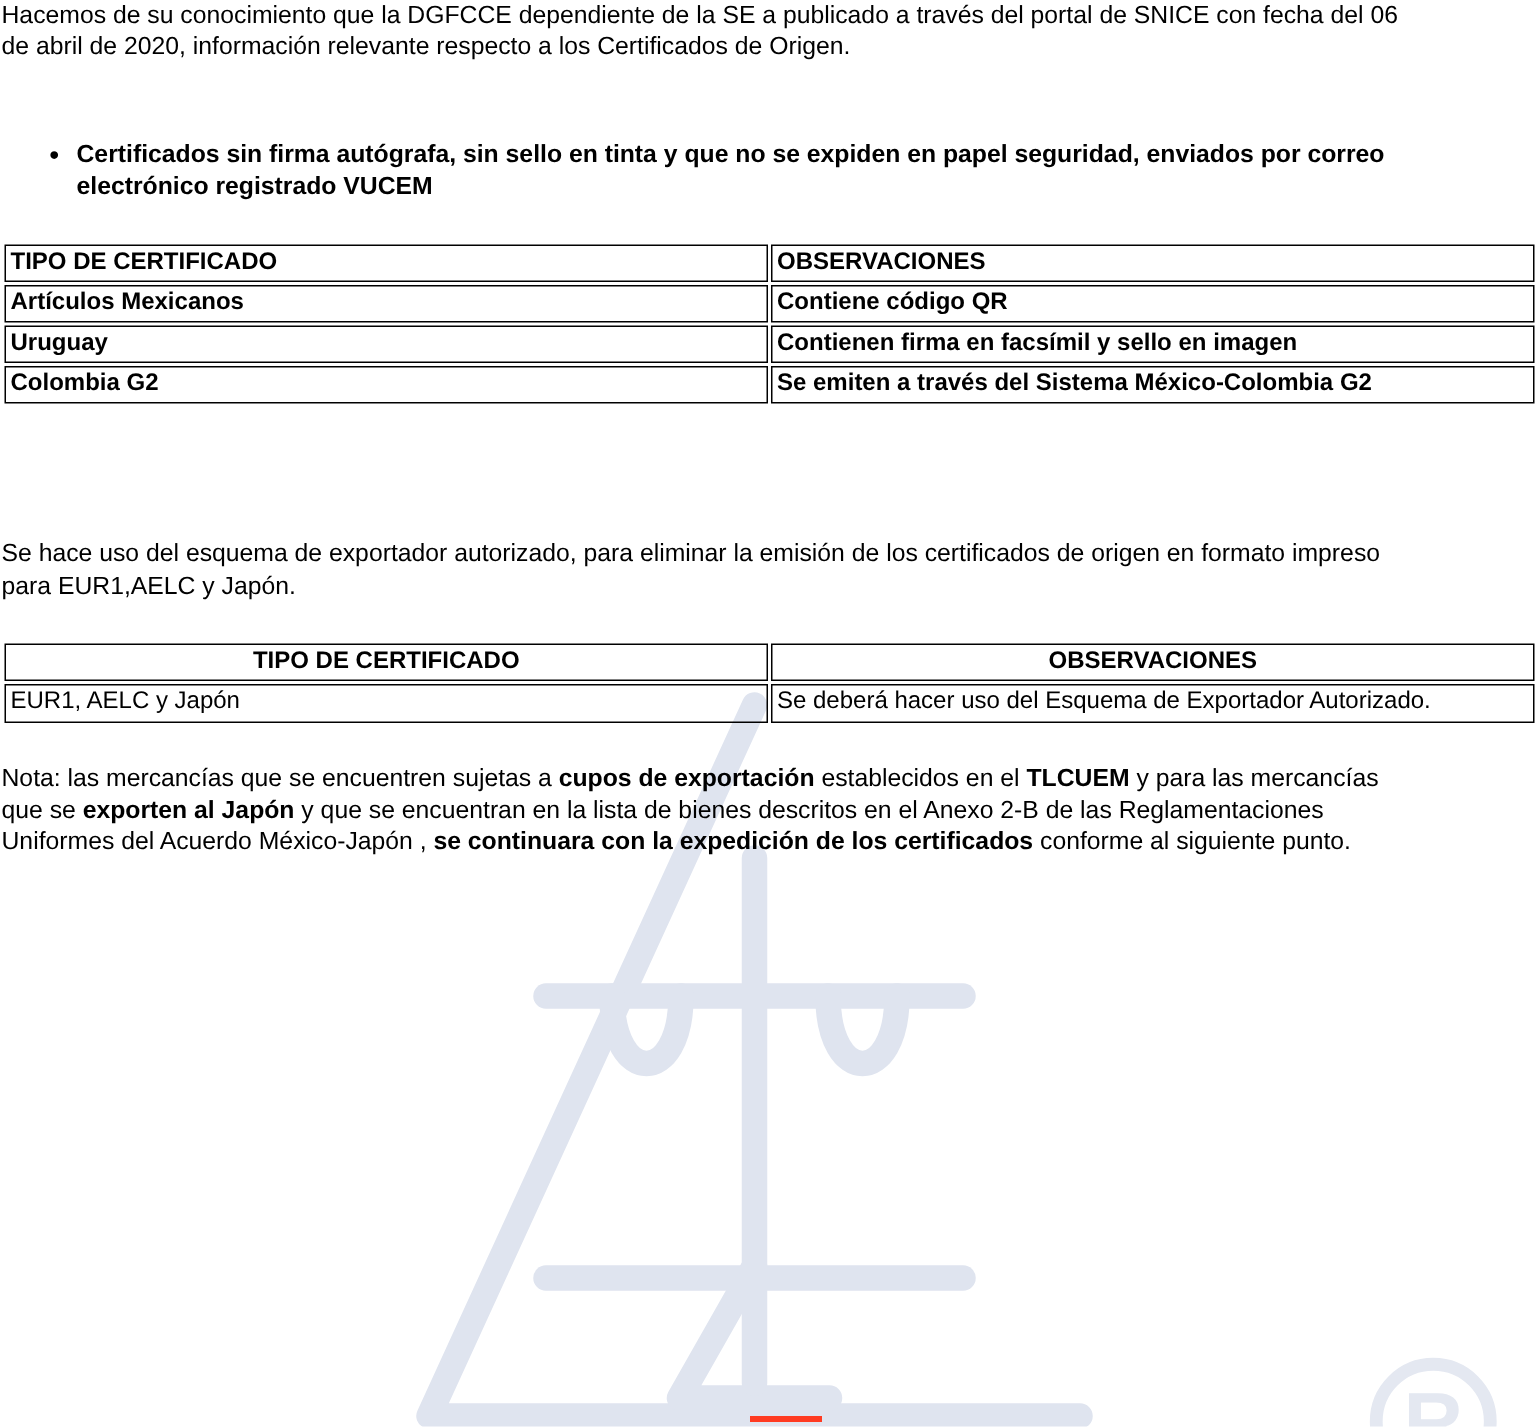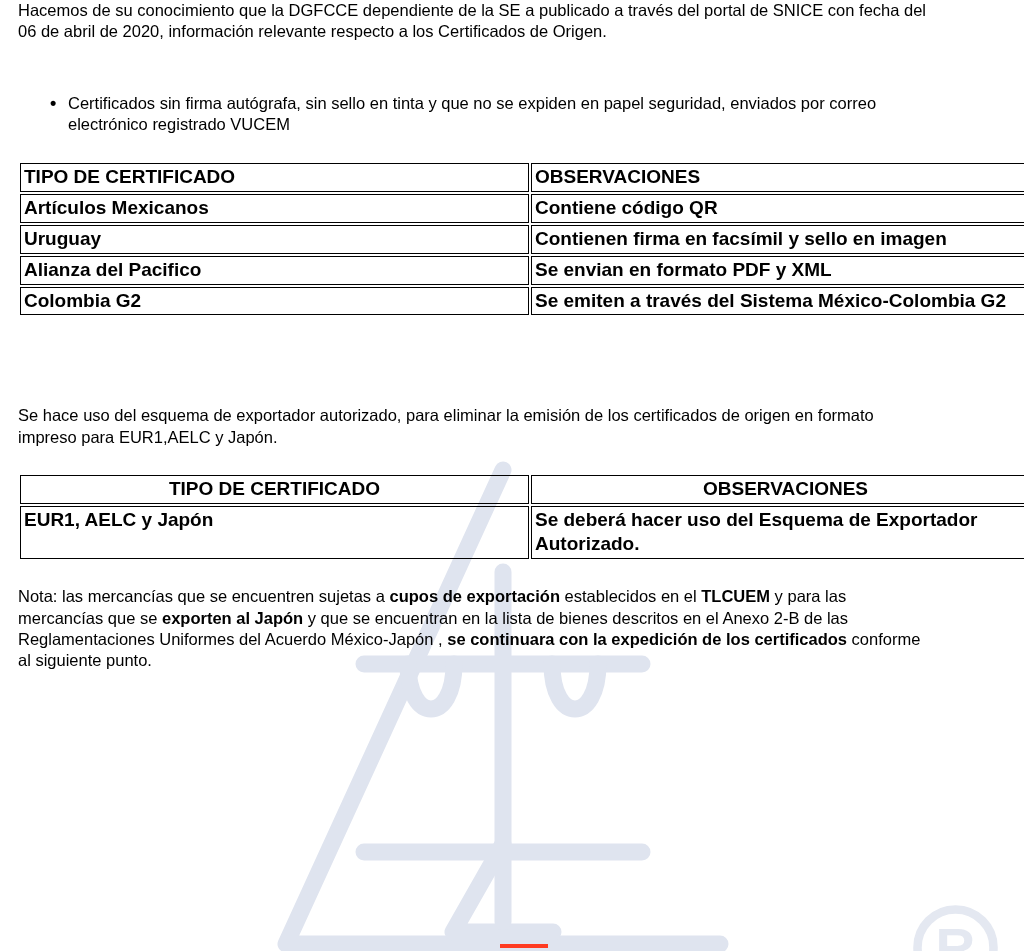--- a/index.html
+++ b/index.html
@@ -35,42 +35,42 @@
     width: 95px;
     height: 95px;
     z-index: 0;
     pointer-events: none;
   }
 
   
   #page {
     position: relative;
     z-index: 2;
-    padding: 0px 2px 0 18px;
+    padding: 0px 2px 0 1px;
     box-sizing: border-box;
     width: 936px;
   }
 
   p.para {
     margin: 0;
     padding: 0;
   }
   .gap-sm { height: 19px; }
   .gap-md { height: 25px; }
   .gap-lg { height: 30px; }
   .gap-xl { height: 39px; }
 
   ul.bullets {
     margin: 0;
     padding: 0 0 0 50px;
     list-style: none;
   }
   ul.bullets li {
     position: relative;
-    font-weight: normal;
+    font-weight: bold;
     padding-left: 0;
   }
   ul.bullets li::before {
     content: "\2022";
     position: absolute;
     left: -18px;
     top: -1px;
     font-weight: bold;
     font-size: 18px;
   }
@@ -80,34 +80,34 @@
     border-collapse: separate;
     border-spacing: 2px;
     width: 1022px;
     margin: 0;
     table-layout: fixed;
   }
   table.doc-table td {
     border: 1.5px solid #000000;
     padding: 1px 3px 2px 3px;
     vertical-align: top;
-    font-size: 19px;
+    font-size: 16px;
     line-height: 1.26;
   }
   table.doc-table col.c1 { width: 509px; }
   table.doc-table col.c2 { width: 509px; }
 
   table.t-bold td { font-weight: bold; }
 
   table.t-center thead td,
   table.t-center td.hdr {
     text-align: center;
     font-weight: bold;
   }
-  table.t-center tbody td { font-weight: bold; }
+  table.t-center tbody td { font-weight: normal; }
 
   .doc-icon {
     display: inline-block;
     vertical-align: -2px;
     width: 11px;
     height: 14px;
     position: relative;
   }
 
   b { font-weight: bold; }
@@ -166,24 +166,20 @@
       </tr>
       <tr>
         <td>Artículos Mexicanos</td>
         <td>Contiene código QR</td>
       </tr>
       <tr>
         <td>Uruguay</td>
         <td>Contienen firma en facsímil y sello en imagen</td>
       </tr>
       <tr>
-        <td>Alianza del Pacifico</td>
-        <td>Se envian en formato PDF y XML</td>
-      </tr>
-      <tr>
         <td>Colombia G2</td>
         <td>Se emiten a través del Sistema México-Colombia G2</td>
       </tr>
     </tbody>
   </table>
 
   <div class="gap-lg"></div>
 
 
   <div class="gap-sm"></div>

